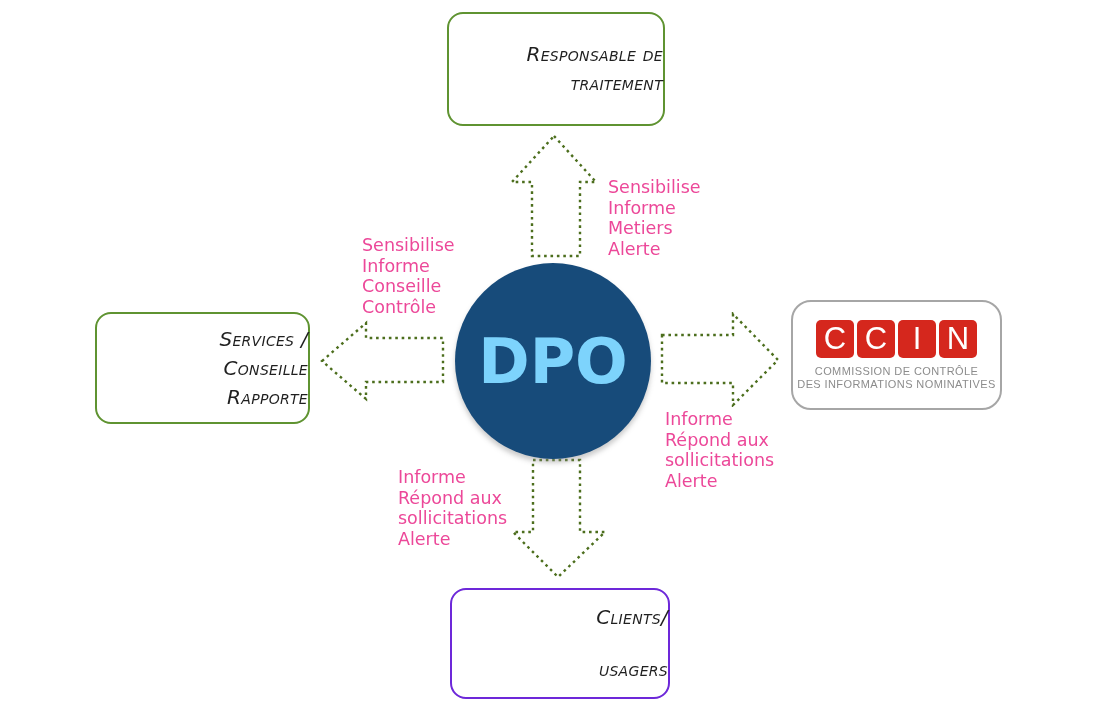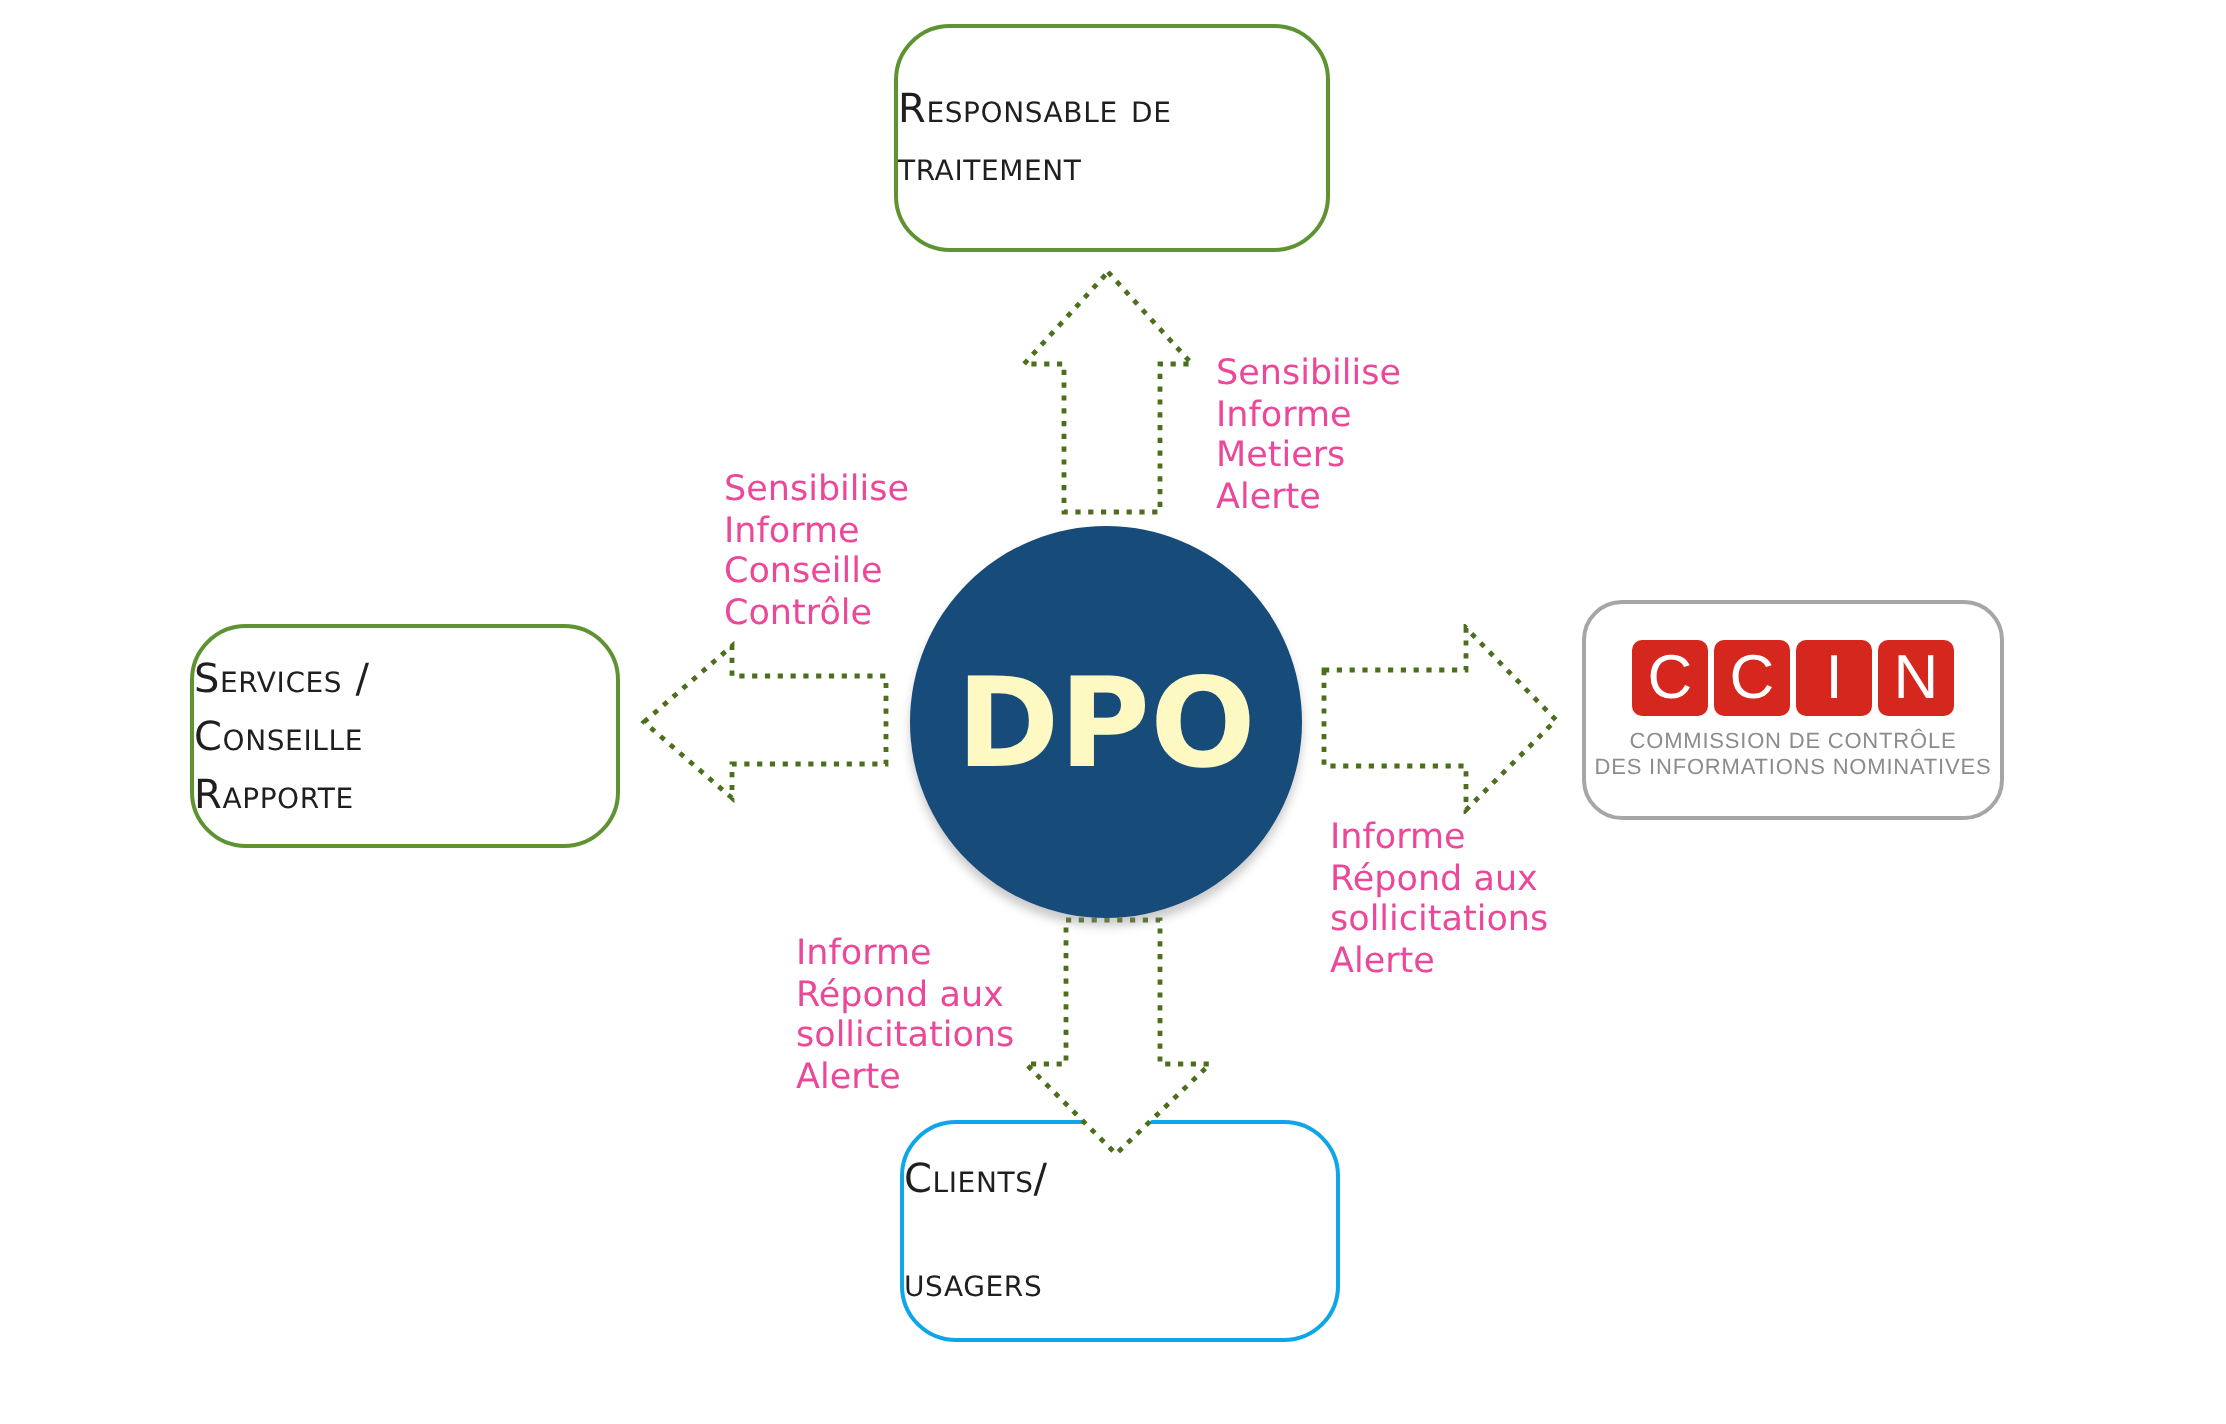--- a/index.html
+++ b/index.html
@@ -13,38 +13,39 @@
     width: 1113px;
     height: 712px;
     background: #ffffff;
     overflow: hidden;
   }
 
   
   .ebox {
     position: absolute;
     box-sizing: border-box;
-    border-radius: 28px;
+    border-radius: 16px;
     display: flex;
     flex-direction: column;
-    align-items: flex-start;
+    align-items: flex-end;
     justify-content: center;
     text-align: center;
     color: #1f1f1f;
     font-size: 20px;
     font-variant: small-caps;
     line-height: 29px;
     letter-spacing: 0.3px;
+    font-style: italic;
   }
   .ebox-green { border: 2px solid #5f9331; }
   .box-top    { left: 447px; top: 12px;  width: 218px; height: 114px; }
   .box-left   { left: 95px;  top: 312px; width: 215px; height: 112px; }
   .box-bottom {
-    left: 450px; top: 560px; width: 220px; height: 111px;
-    border: 2px solid #0ea5e9;
+    left: 450px; top: 588px; width: 220px; height: 111px;
+    border: 2px solid #6d28d9;
   }
   .box-bottom .gap-line { margin-top: 23px; }
 
   
   .box-ccin {
     position: absolute;
     box-sizing: border-box;
     left: 791px; top: 300px; width: 211px; height: 110px;
     border: 2px solid #a6a6a6;
     border-radius: 20px;
@@ -85,21 +86,21 @@
     left: 455px; top: 263px;
     width: 196px; height: 196px;
     background: #174b7a;
     border-radius: 50%;
     display: flex;
     align-items: center;
     justify-content: center;
     box-shadow: 0 4px 5px rgba(140,140,140,0.45);
   }
   .dpo-text {
-    color: #fef9c3;
+    color: #7dd3fc;
     font-weight: bold;
     font-size: 62px;
     letter-spacing: 0px;
   }
 
   
   .arrow { position: absolute; }
   .arrow polygon {
     fill: #ffffff;
     stroke: #4c6e1d;

